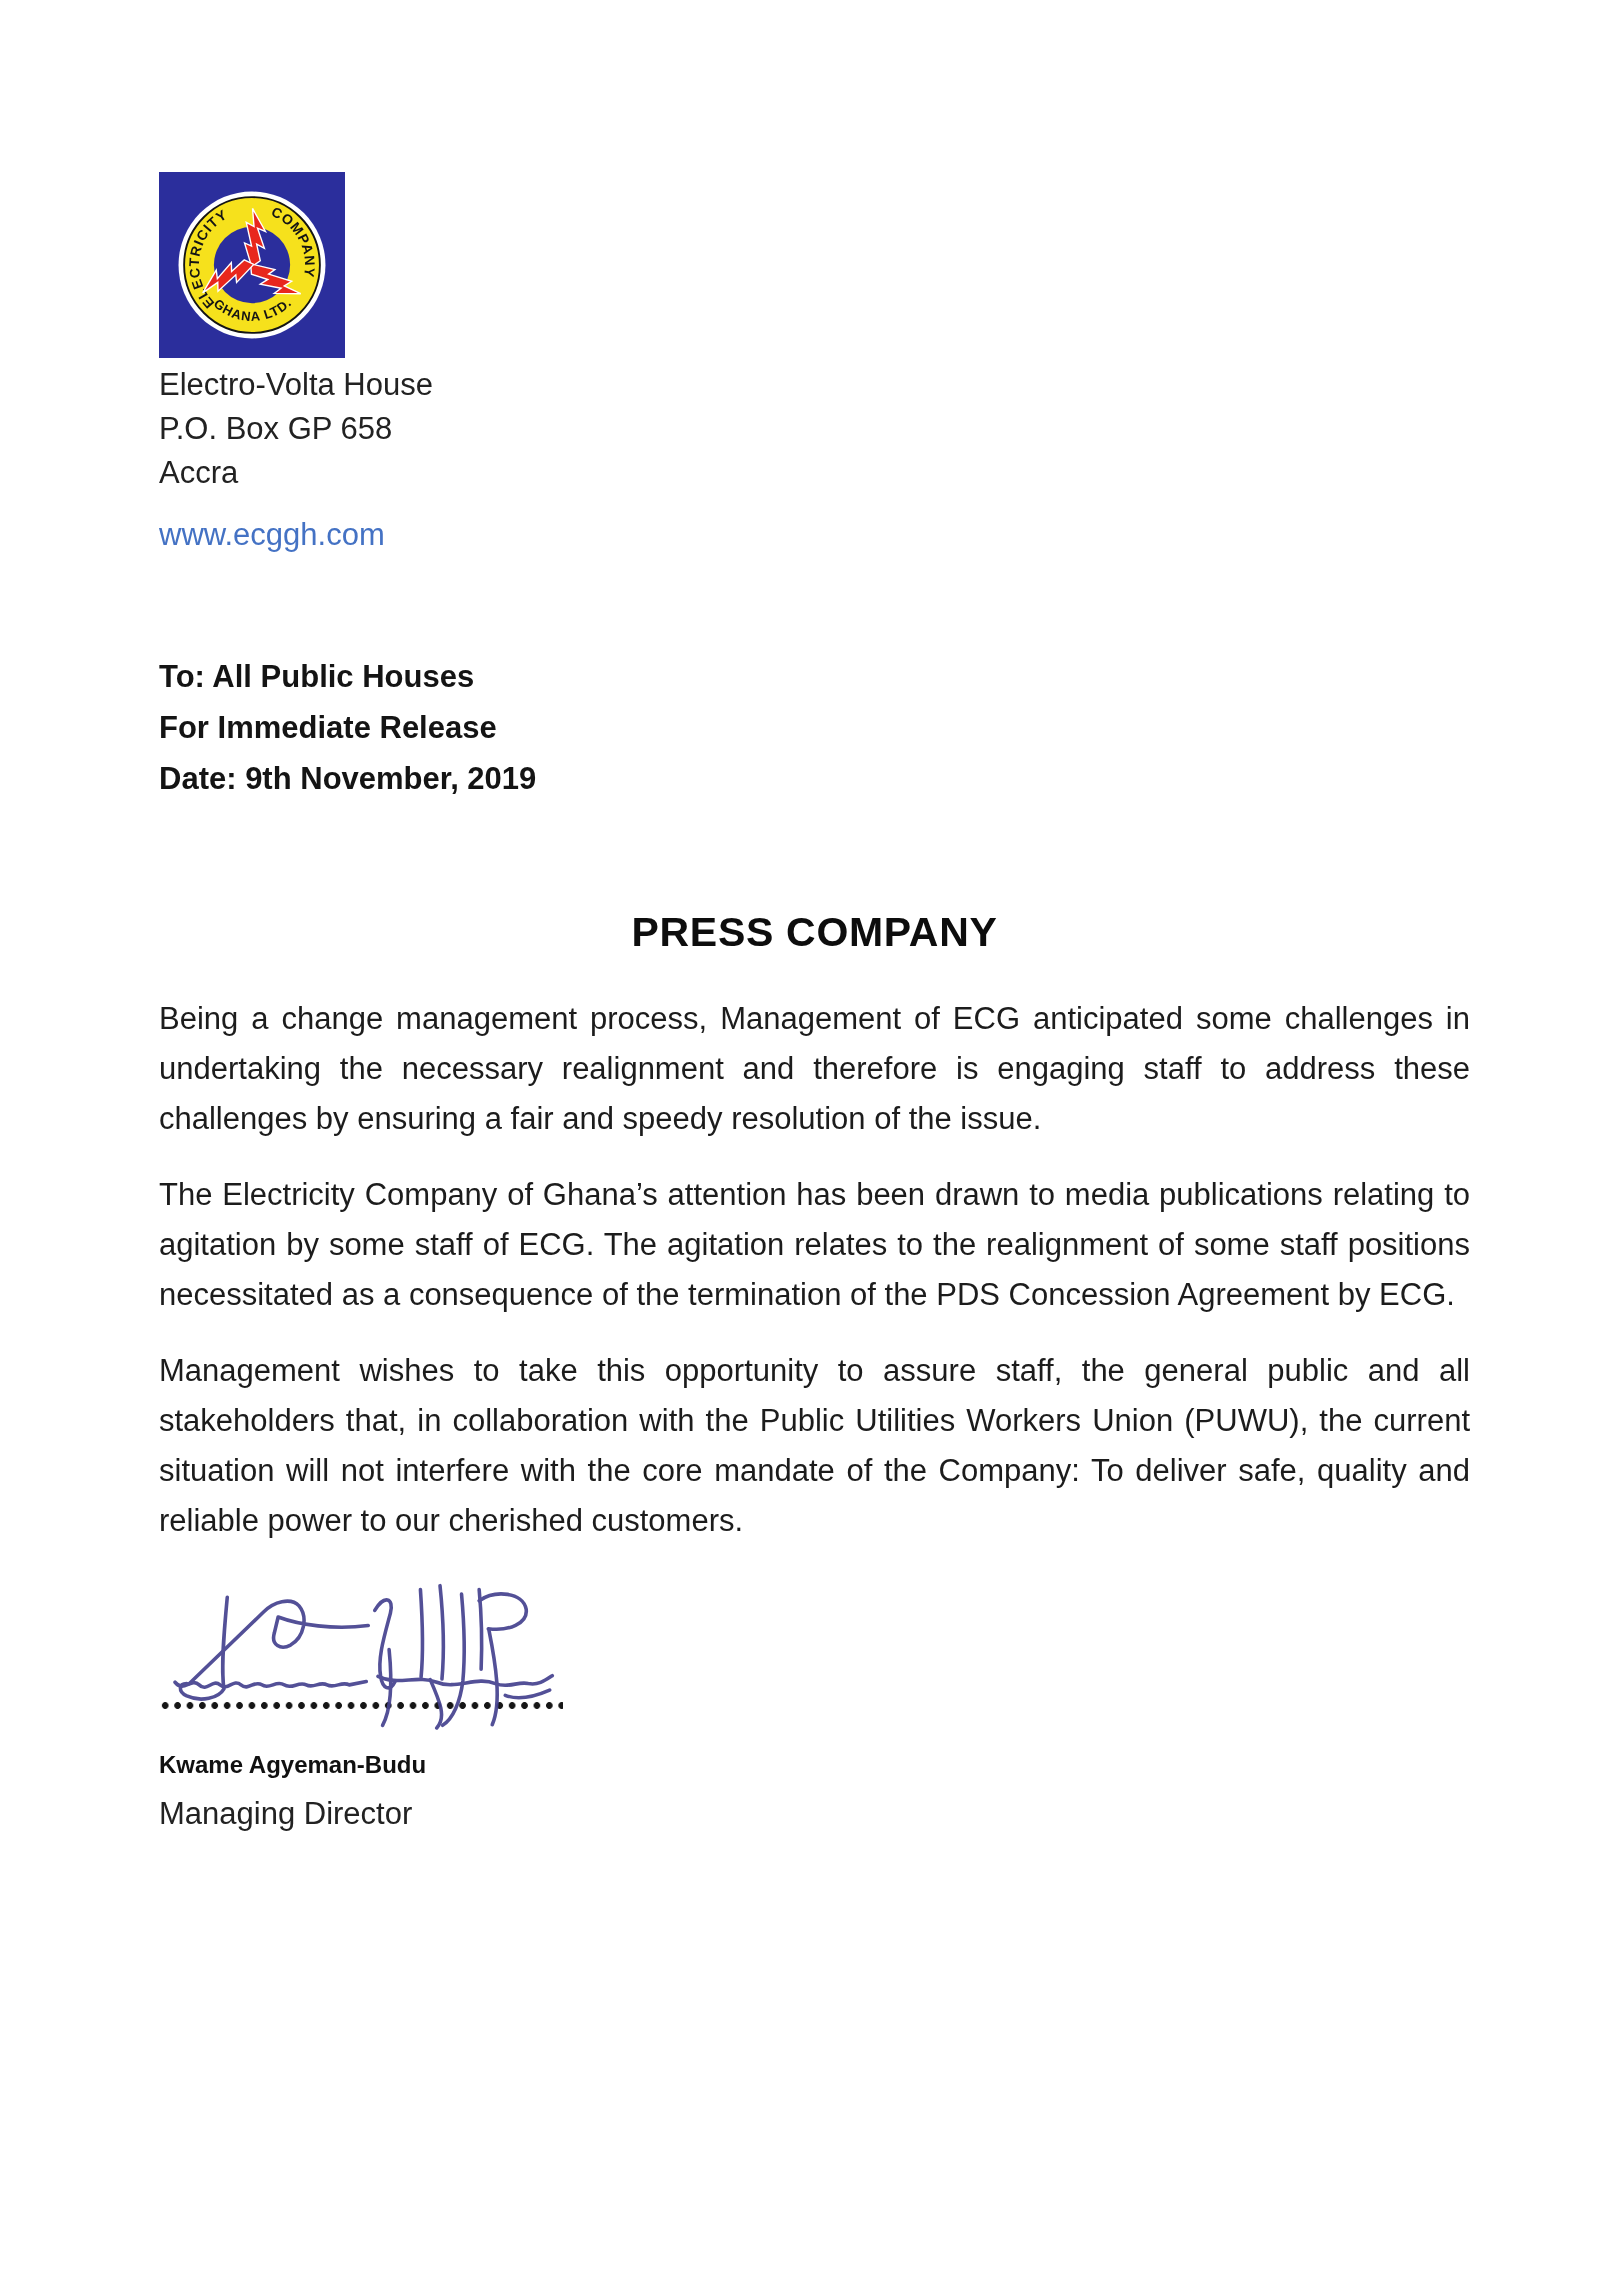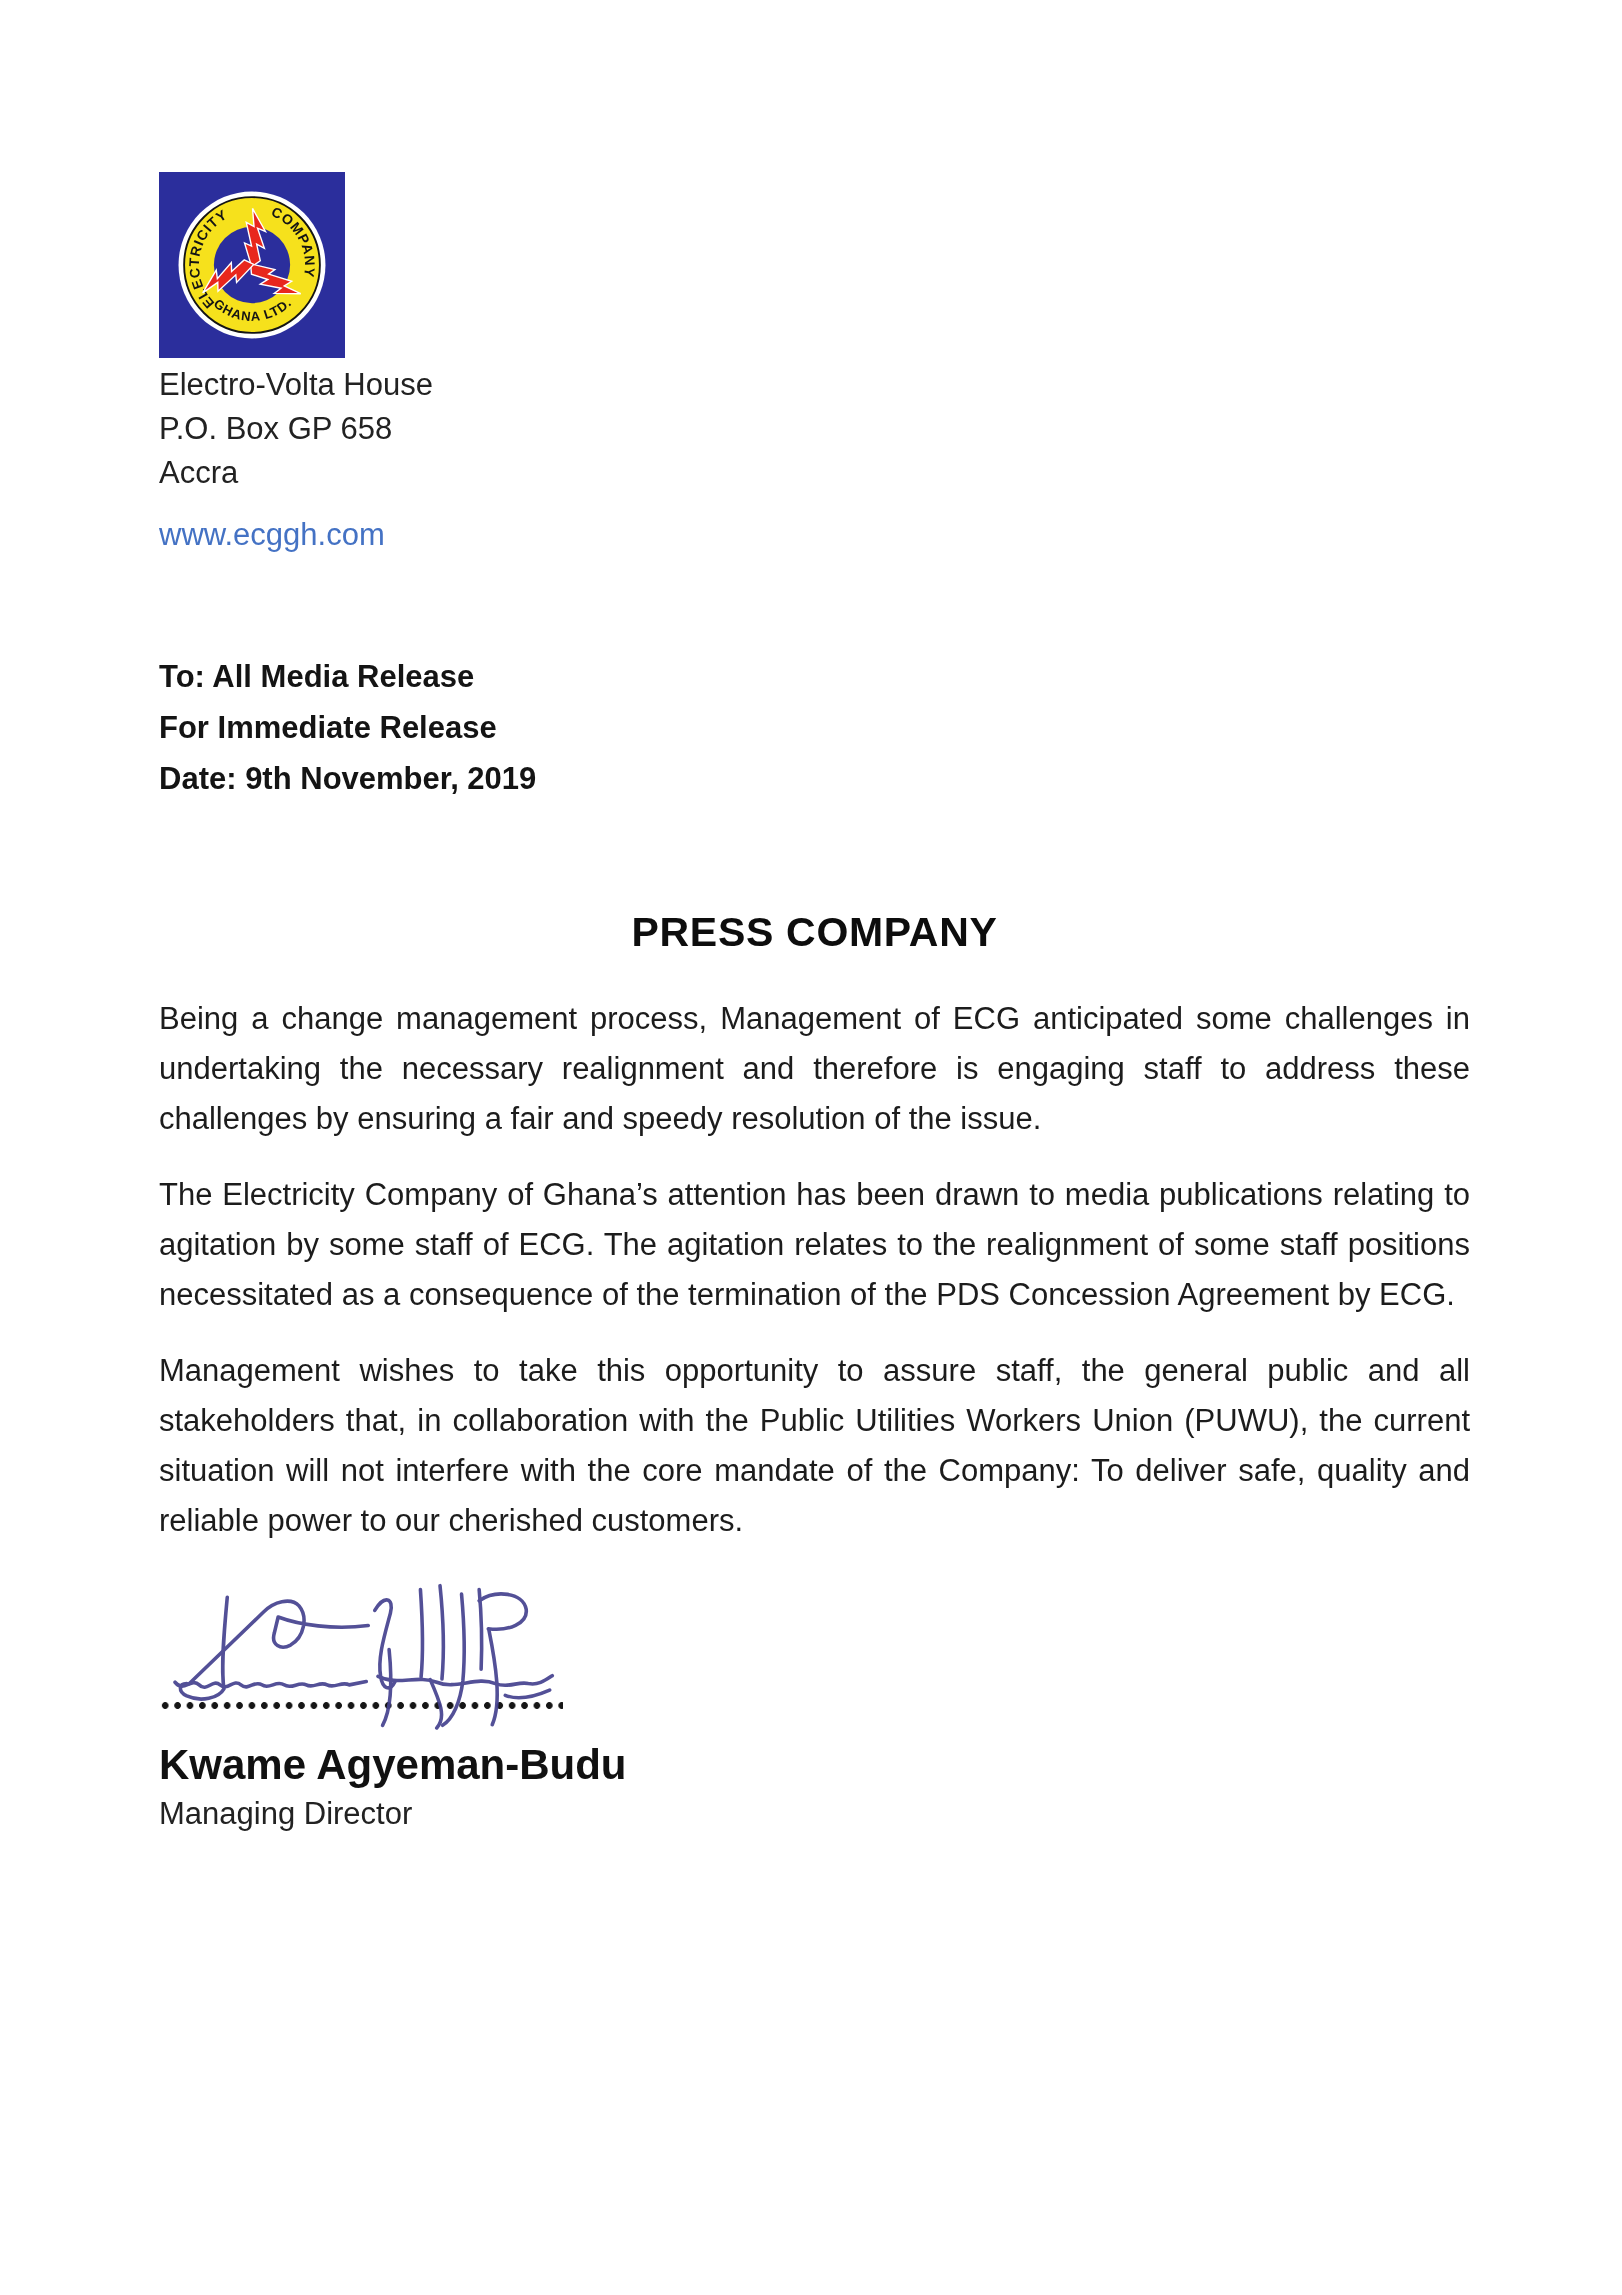--- a/index.html
+++ b/index.html
@@ -83,21 +83,21 @@
     width: 404px;
     height: 8.5px;
     z-index: 1;
     background-image: radial-gradient(circle, #161616 2.9px, rgba(0,0,0,0) 3.6px);
     background-size: 12.4px 8.5px;
     background-repeat: repeat-x;
     background-position: 0 50%;
   }
   .sig-name {
     margin-top: 34px;
-    font-size: 42px;
+    font-size: 24px;
     line-height: 41px;
     font-weight: bold;
     color: #111111;
   }
   .sig-role {
     margin-top: 9.2px;
     font-size: 31px;
     line-height: 39px;
     color: #222222;
   }
@@ -143,21 +143,21 @@
   </svg>
 
   <div class="address-block">
     <div class="address-line">Electro-Volta House</div>
     <div class="address-line">P.O. Box GP 658</div>
     <div class="address-line">Accra</div>
     <a class="website" href="#">www.ecggh.com</a>
   </div>
 
   <div class="recipient-block">
-    <div class="recipient-line">To: All Media Release</div>
+    <div class="recipient-line">To: All Public Houses</div>
     <div class="recipient-line">For Immediate Release</div>
     <div class="recipient-line">Date: 9th November, 2019</div>
   </div>
 
   <h1 class="press-title">PRESS COMPANY</h1>
 
   <div class="body-copy">
     <p class="body-paragraph">Being a change management process, Management of ECG anticipated some challenges in undertaking the necessary realignment and therefore is engaging staff to address these challenges by ensuring a fair and speedy resolution of the issue.</p>
     <p class="body-paragraph">The Electricity Company of Ghana’s attention has been drawn to media publications relating to agitation by some staff of ECG. The agitation relates to the realignment of some staff  positions necessitated as a consequence of the termination of the PDS Concession Agreement by ECG.</p>
     <p class="body-paragraph">Management wishes to take this opportunity to assure staff, the general public and all stakeholders that, in collaboration with the Public Utilities Workers Union (PUWU), the current situation will not interfere with the core mandate of the Company: To deliver safe, quality and reliable power to our cherished customers.</p>

